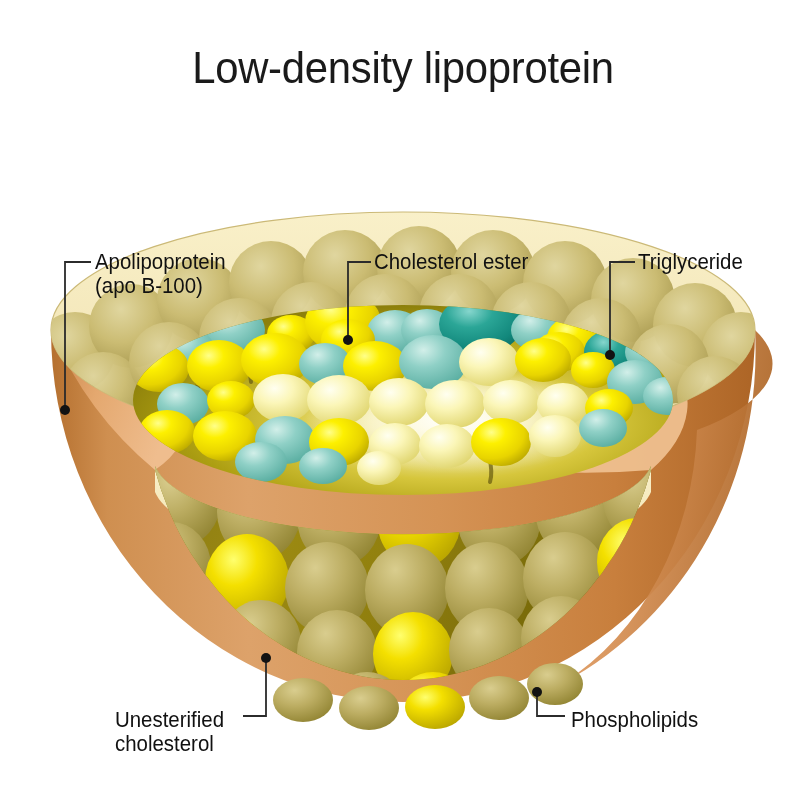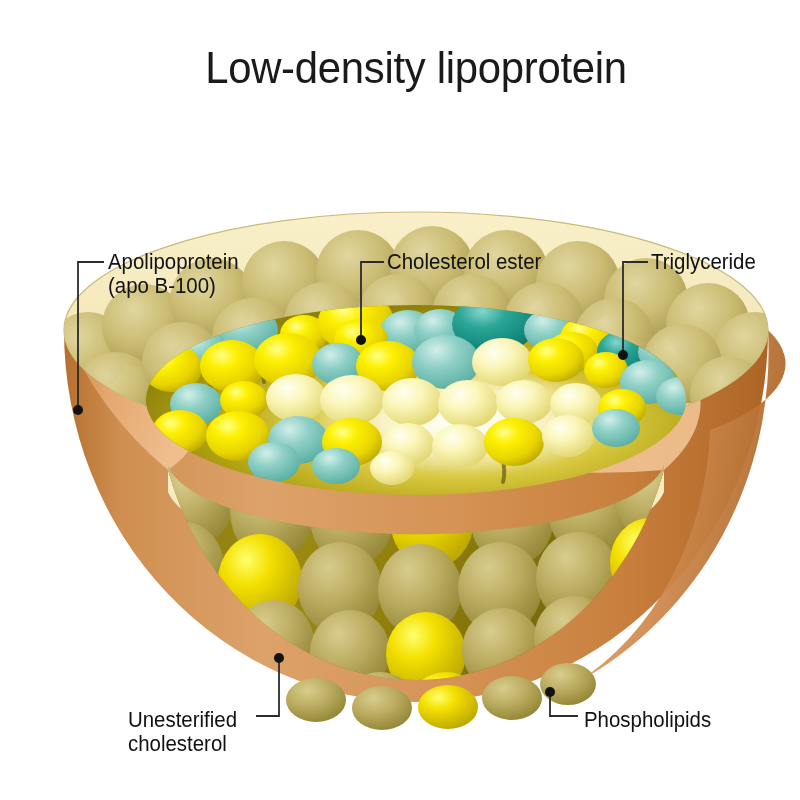--- a/index.html
+++ b/index.html
@@ -9,21 +9,21 @@
   }
   body {
     width: 800px;
     height: 800px;
     overflow: hidden;
     font-family: "Liberation Sans", sans-serif;
     position: relative;
   }
   #stage {
     position: absolute;
-    left: 16px; top: 0;
+    left: 3px; top: 0;
     width: 728px;
     height: 800px;
     border-radius: 16px;
   }
   .title {
     position: absolute;
     left: 0;
     top: 44px;
     width: 800px;
     text-align: center;

